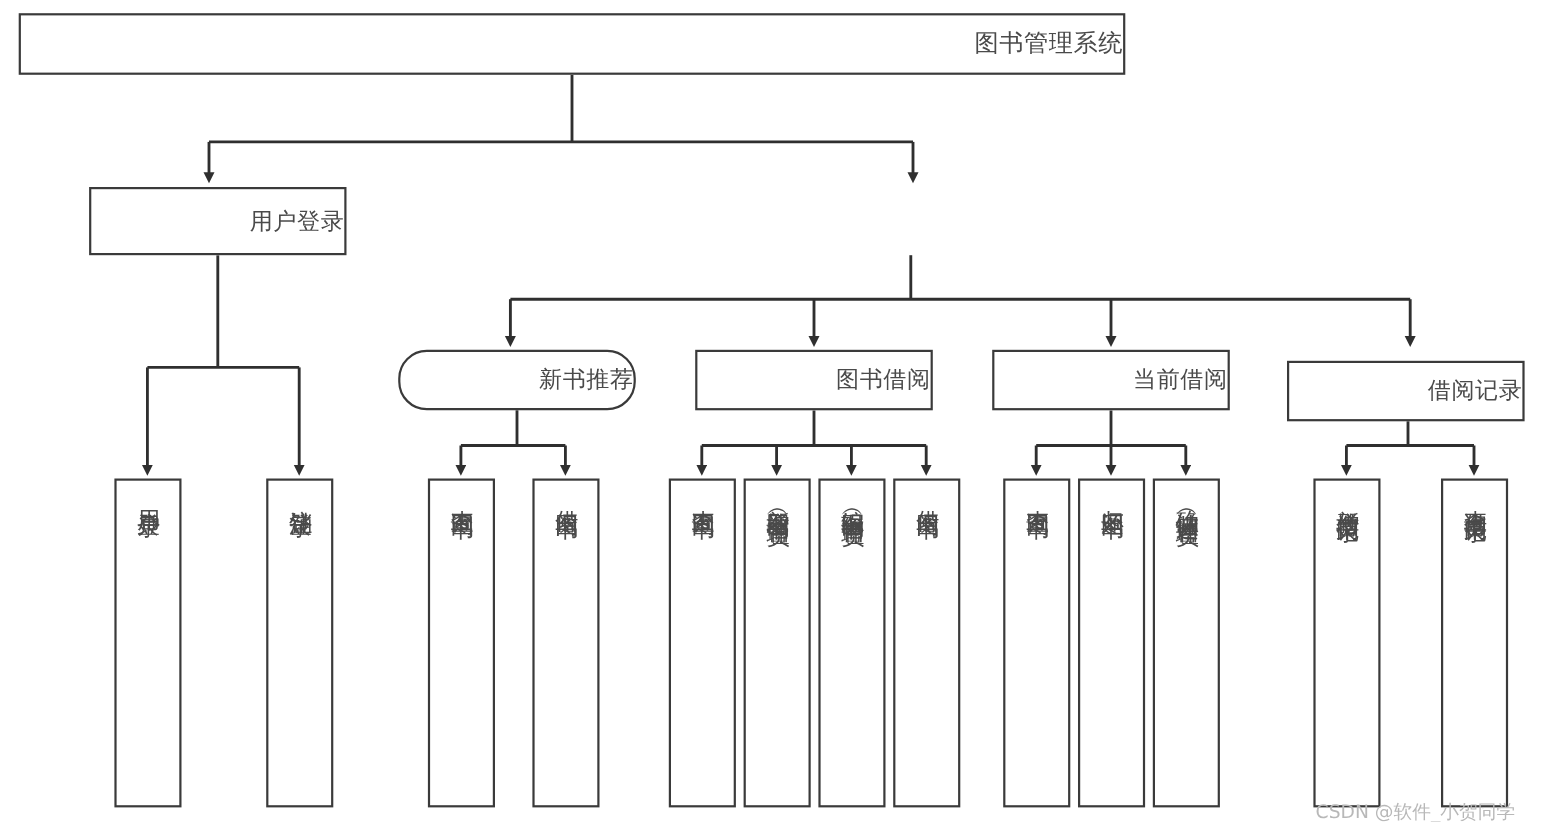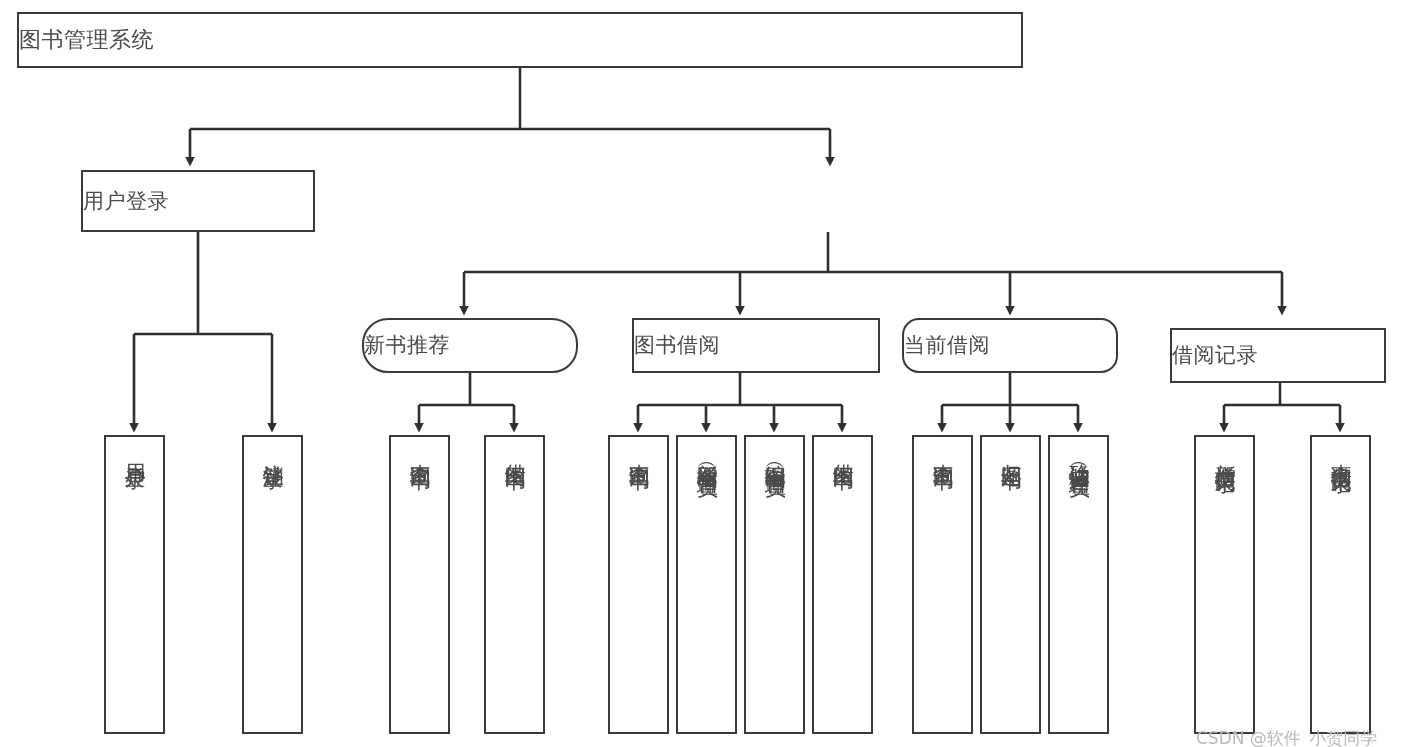--- a/index.html
+++ b/index.html
@@ -26,21 +26,21 @@
     height: 747px;
     pointer-events: none;
   }
   .node {
     position: absolute;
     box-sizing: border-box;
     background: #ffffff;
     border: 2px solid #3a3a3a;
     display: flex;
     align-items: center;
-    justify-content: flex-start;
+    justify-content: flex-end;
     z-index: 2;
   }
   .node-label {
     color: #4a4a4a;
     font-size: 21px;
     line-height: 1.18;
     letter-spacing: 0.5px;
     white-space: nowrap;
     text-align: center;
   }
@@ -132,24 +132,24 @@
     <span class="node-label">图书管理系统</span>
   </div>
 
   <div class="node horizontal" style="left:81px; top:170px; width:234px; height:62px;">
     <span class="node-label">用户登录</span>
   </div>
 
   <div class="node horizontal" style="left:362px; top:318px; width:216px; height:55px;border-radius:26px;">
     <span class="node-label">新书推荐</span>
   </div>
-  <div class="node horizontal" style="left:632px; top:318px; width:248px; height:55px;">
+  <div class="node horizontal" style="left:632px; top:318px; width:216px; height:55px;">
     <span class="node-label">图书借阅</span>
   </div>
-  <div class="node horizontal" style="left:902px; top:318px; width:216px; height:55px;border-radius:17px;">
+  <div class="node horizontal" style="left:902px; top:318px; width:216px; height:55px;">
     <span class="node-label">当前借阅</span>
   </div>
   <div class="node horizontal" style="left:1170px; top:328px; width:216px; height:55px;">
     <span class="node-label">借阅记录</span>
   </div>
 
   <div class="node vertical" style="left:104px; top:435px; width:61px; height:299px;">
     <span class="node-label">用户登录</span>
   </div>
   <div class="node vertical" style="left:242px; top:435px; width:61px; height:299px;">

